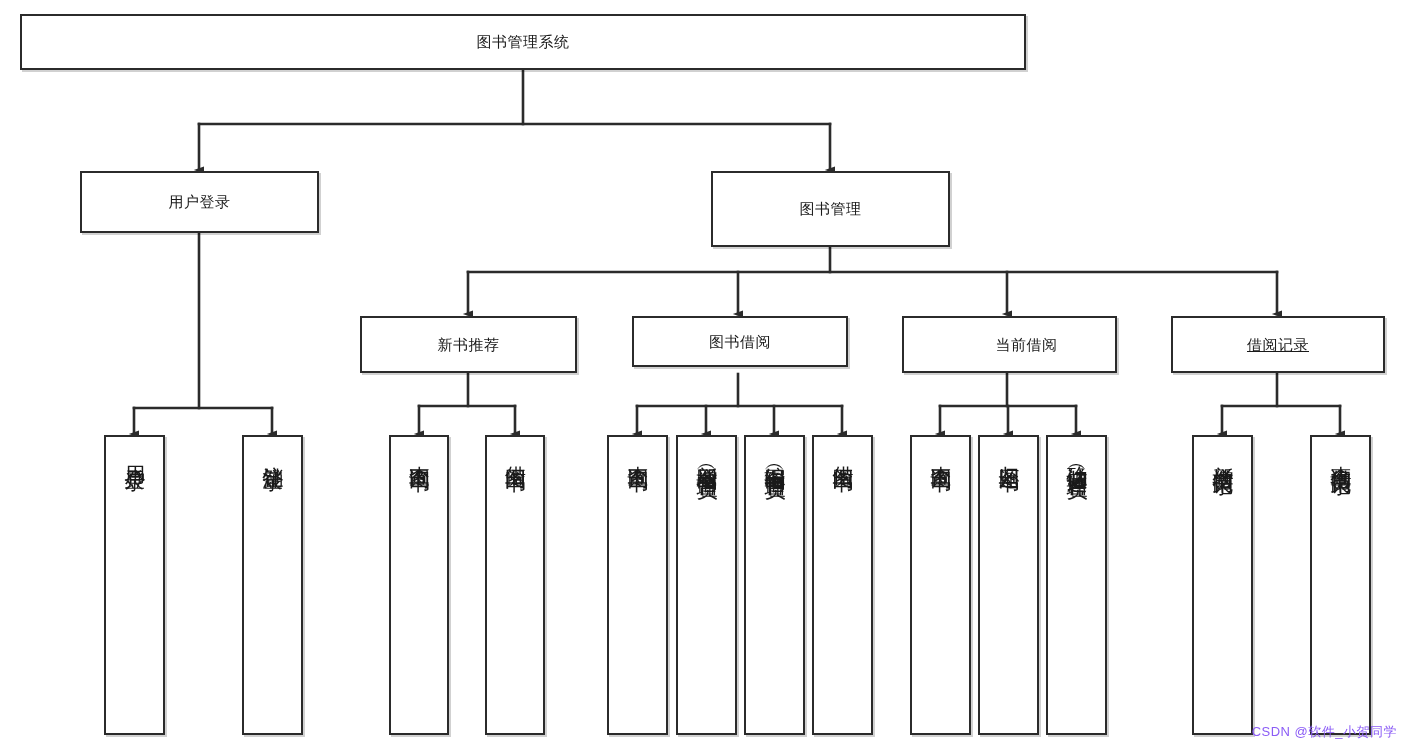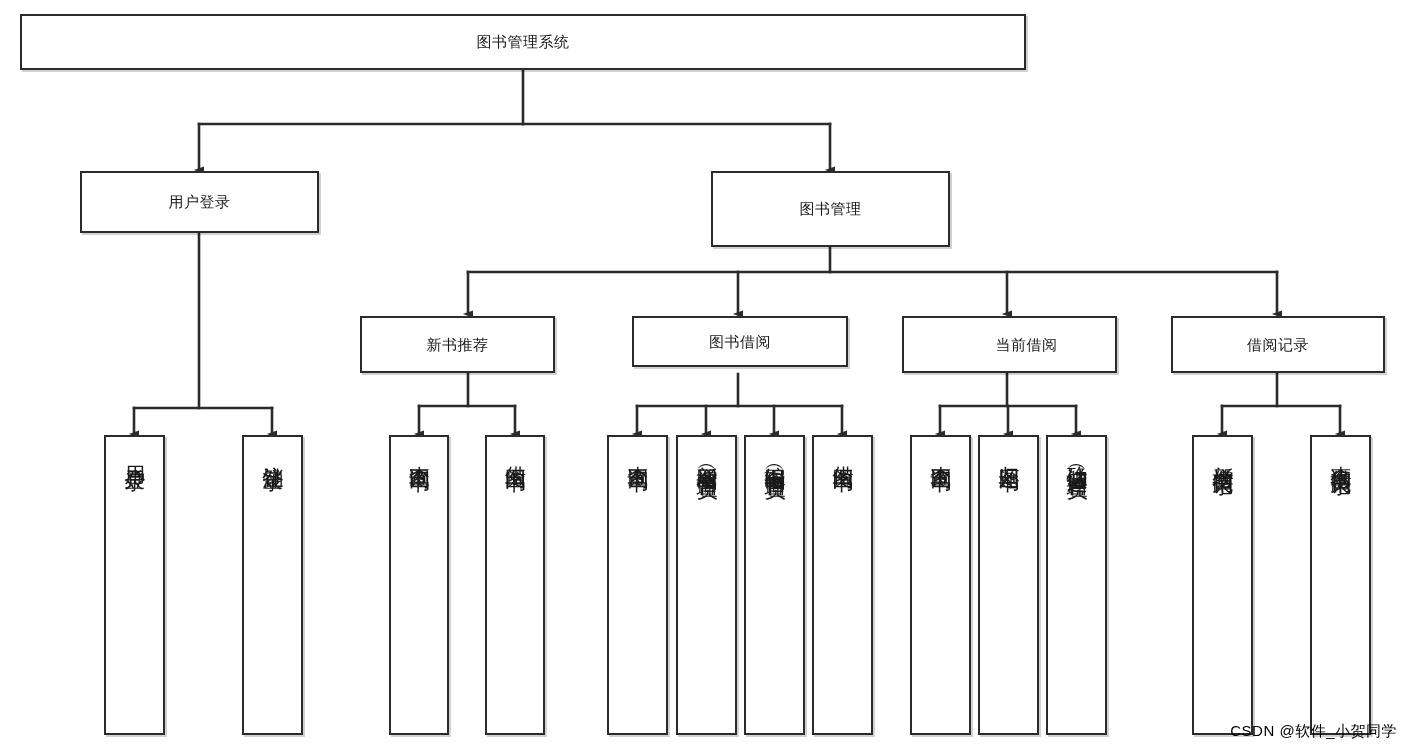--- a/index.html
+++ b/index.html
@@ -54,22 +54,22 @@
     font-size: 21px;
     line-height: 1.38;
     letter-spacing: 2px;
     white-space: normal;
     max-height: 100%;
   }
   .watermark {
     position: absolute;
     right: 8px;
     bottom: 6px;
-    font-size: 15px;
-    color: #000000;
+    font-size: 13px;
+    color: #8b5cf6;
     letter-spacing: 0.5px;
     user-select: none;
     white-space: nowrap;
   }
 </style>
 </head>
 <body>
 
 <div id="diagram-root">
 
@@ -130,33 +130,33 @@
   </div>
 
   <div class="node-box" style="left:80px; top:171px; width:239px; height:62px;">
     <span class="node-label">用户登录</span>
   </div>
 
   <div class="node-box" style="left:711px; top:171px; width:239px; height:76px;">
     <span class="node-label">图书管理</span>
   </div>
 
-  <div class="node-box" style="left:360px; top:316px; width:195px; height:57px;">
+  <div class="node-box" style="left:360px; top:316px; width:217px; height:57px;">
     <span class="node-label">新书推荐</span>
   </div>
 
   <div class="node-box" style="left:632px; top:316px; width:216px; height:51px;">
     <span class="node-label">图书借阅</span>
   </div>
 
   <div class="node-box" style="left:902px; top:316px; width:215px; height:57px;padding-left:34px;">
     <span class="node-label">当前借阅</span>
   </div>
 
-  <div class="node-box" style="left:1171px; top:316px; width:214px; height:57px;">
+  <div class="node-box" style="left:1171px; top:316px; width:214px; height:57px;text-decoration:underline;">
     <span class="node-label">借阅记录</span>
   </div>
 
   <div class="node-box vertical" style="left:104px; top:435px; width:61px; height:300px;">
     <span class="node-label">用户登录</span>
   </div>
 
   <div class="node-box vertical" style="left:242px; top:435px; width:61px; height:300px;">
     <span class="node-label">注销登录</span>
   </div>

